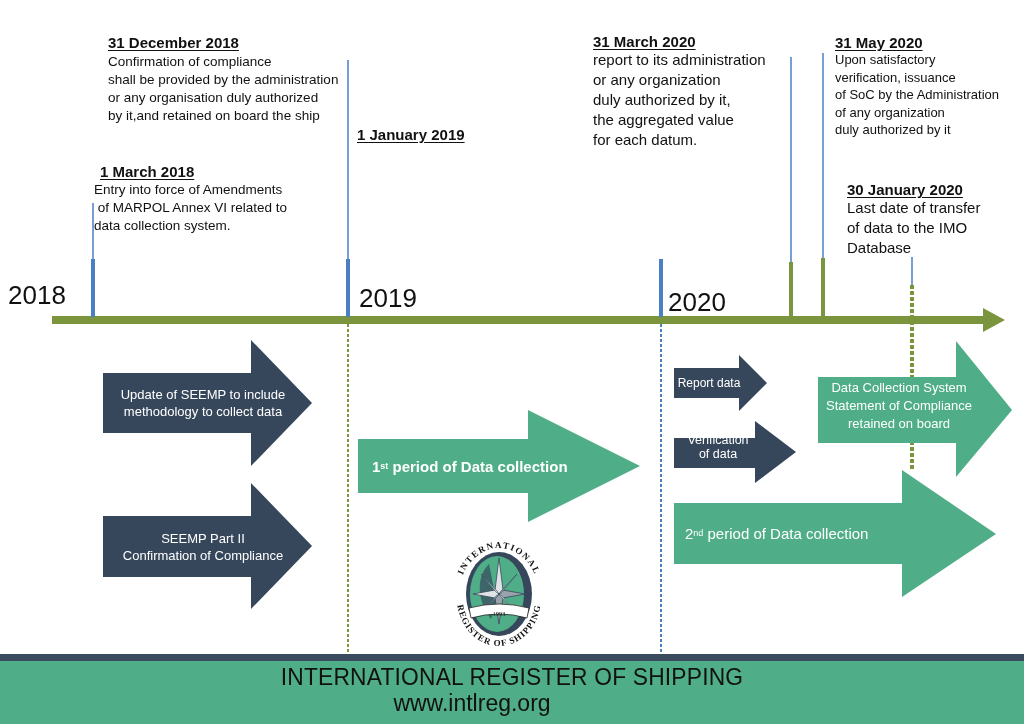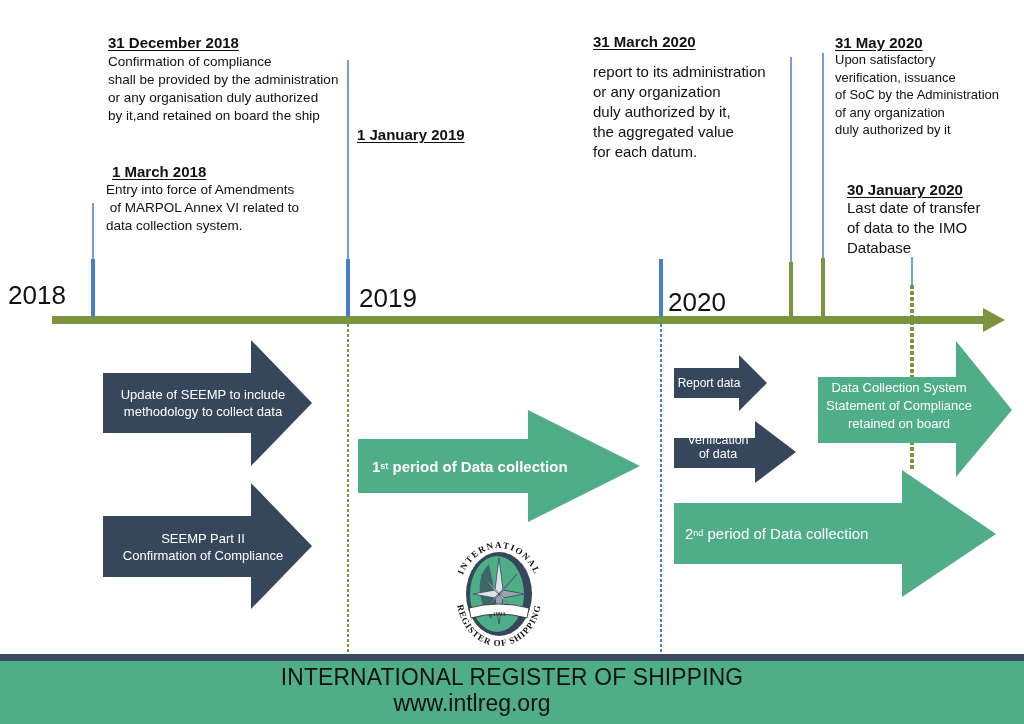--- a/index.html
+++ b/index.html
@@ -93,34 +93,34 @@
 <div class="abs year" style="left:668px; top:287px;">2020</div>
 
 <div class="abs" style="left:108px; top:34px;">
   <div class="date">31 December 2018</div>
   <div class="desc" style="margin-top:2px;">Confirmation of compliance
 shall be provided by the administration
 or any organisation duly authorized
 by it,and retained on board the ship</div>
 </div>
 
-<div class="abs" style="left:94px; top:163px;margin-left:12px;">
+<div class="abs" style="left:94px; top:163px;">
   <div class="date" style="margin-left:6px;">1 March 2018</div>
   <div class="desc" style="margin-top:1px;">Entry into force of Amendments
  of MARPOL Annex VI related to
 data collection system.</div>
 </div>
 
 <div class="abs" style="left:357px; top:126px;">
   <div class="date">1 January 2019</div>
 </div>
 
 <div class="abs" style="left:593px; top:33px;">
   <div class="date">31 March 2020</div>
-  <div class="desc lg" style="margin-top:12px;">report to its administration
+  <div class="desc lg" style="margin-top:0px;">report to its administration
 or any organization
 duly authorized by it,
 the aggregated value
 for each datum.</div>
 </div>
 
 <div class="abs" style="left:835px; top:34px;">
   <div class="date">31 May 2020</div>
   <div class="desc" style="font-size:13px; line-height:17.5px;">Upon satisfactory
 verification, issuance

